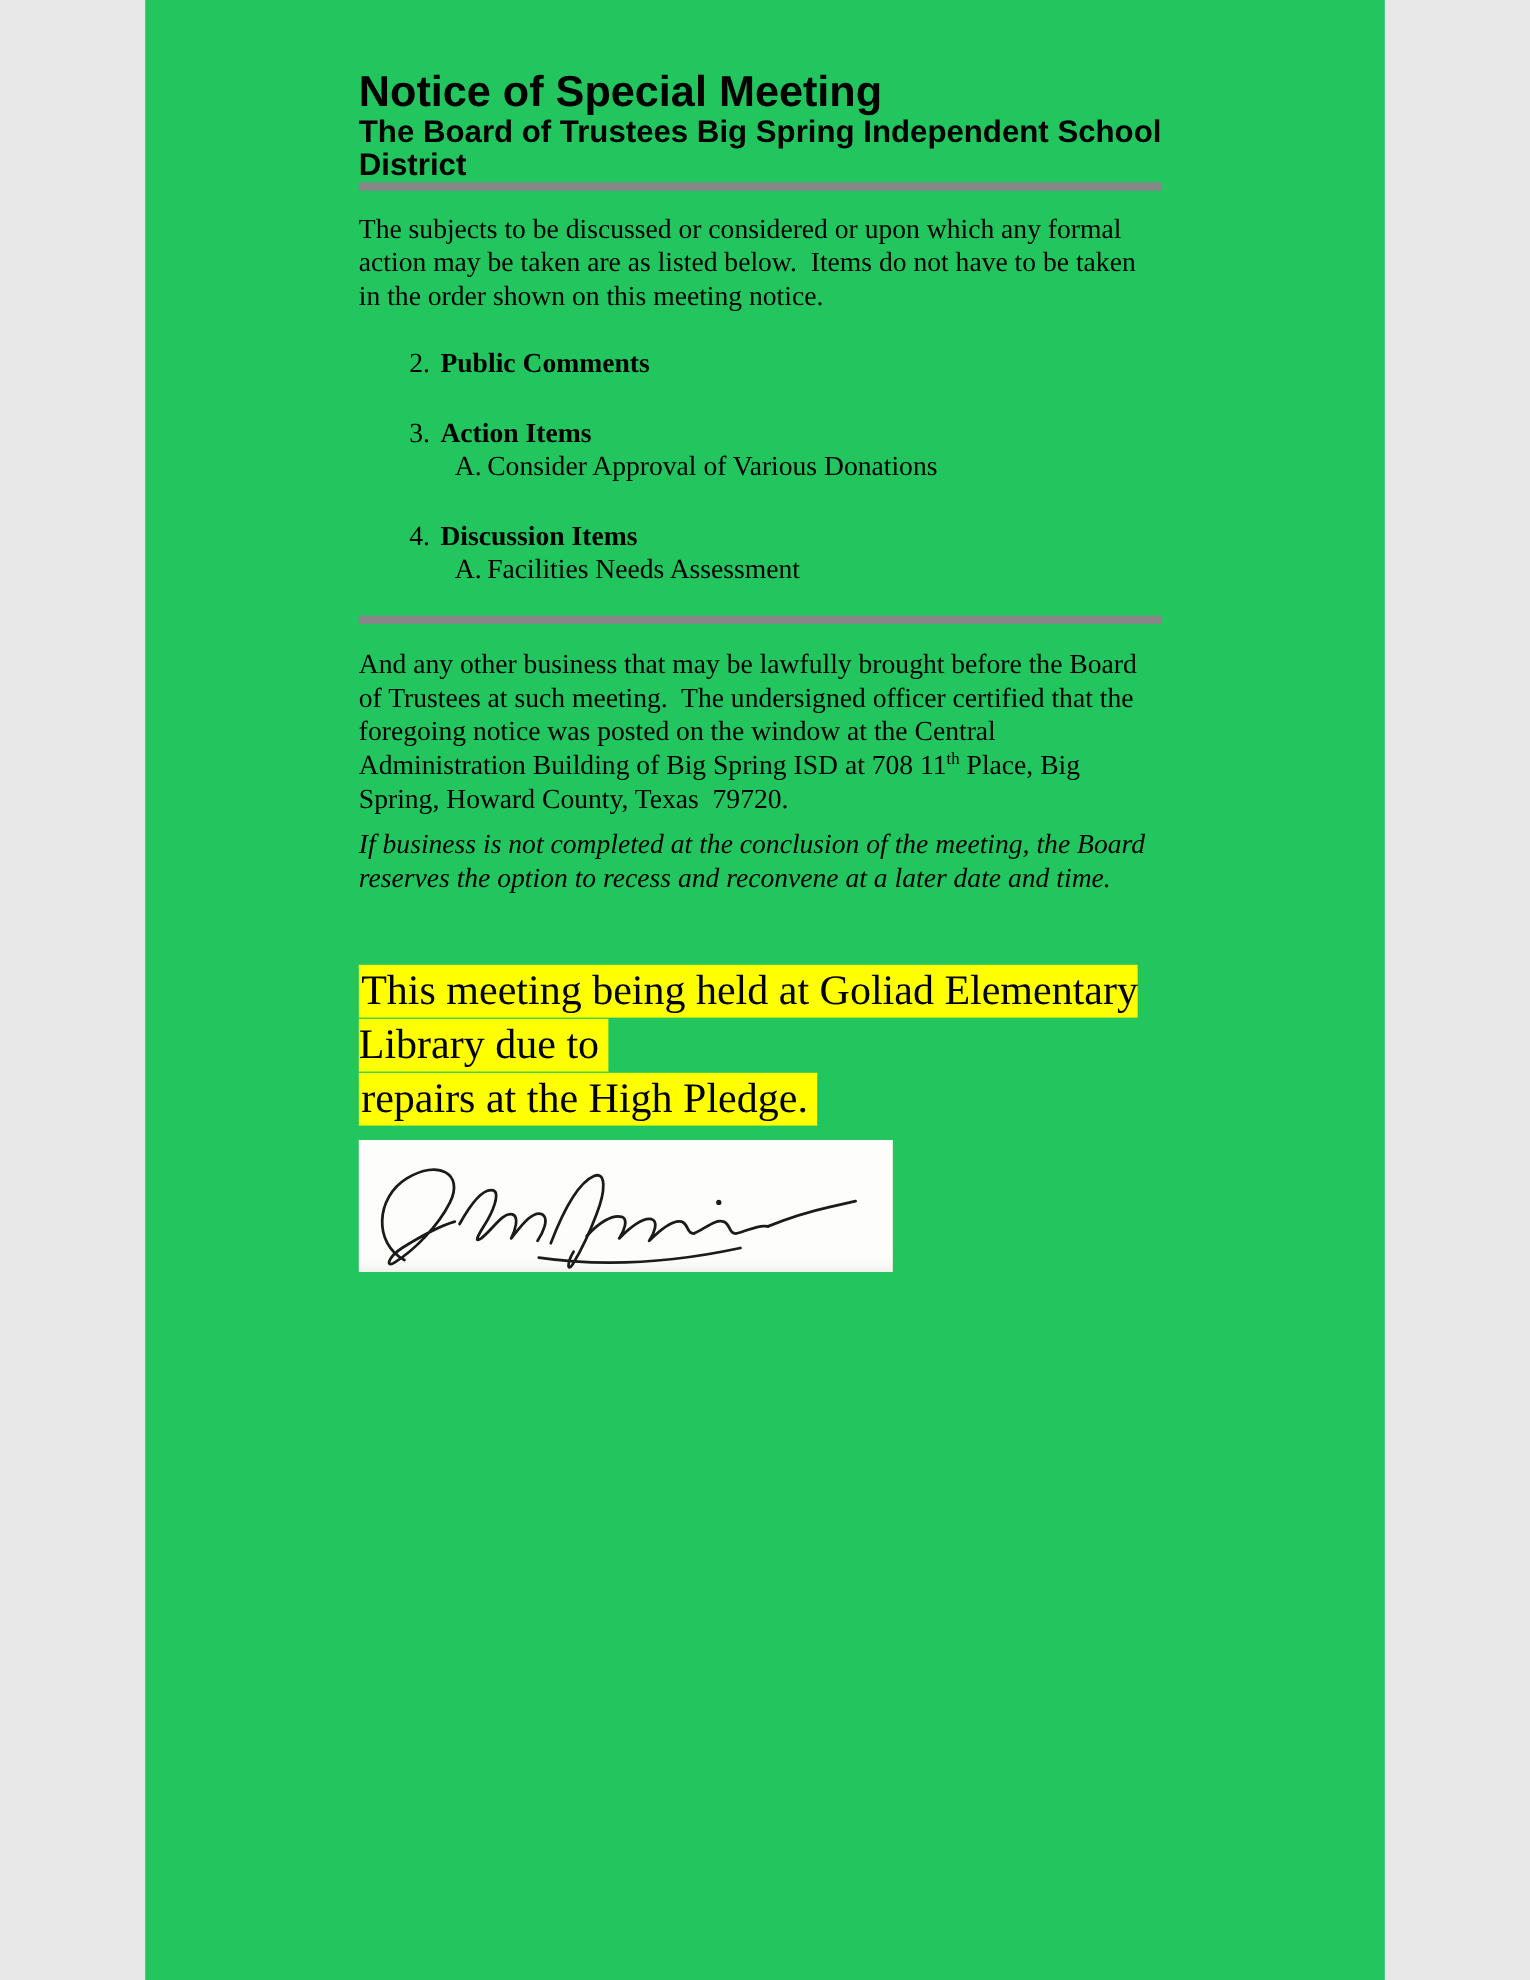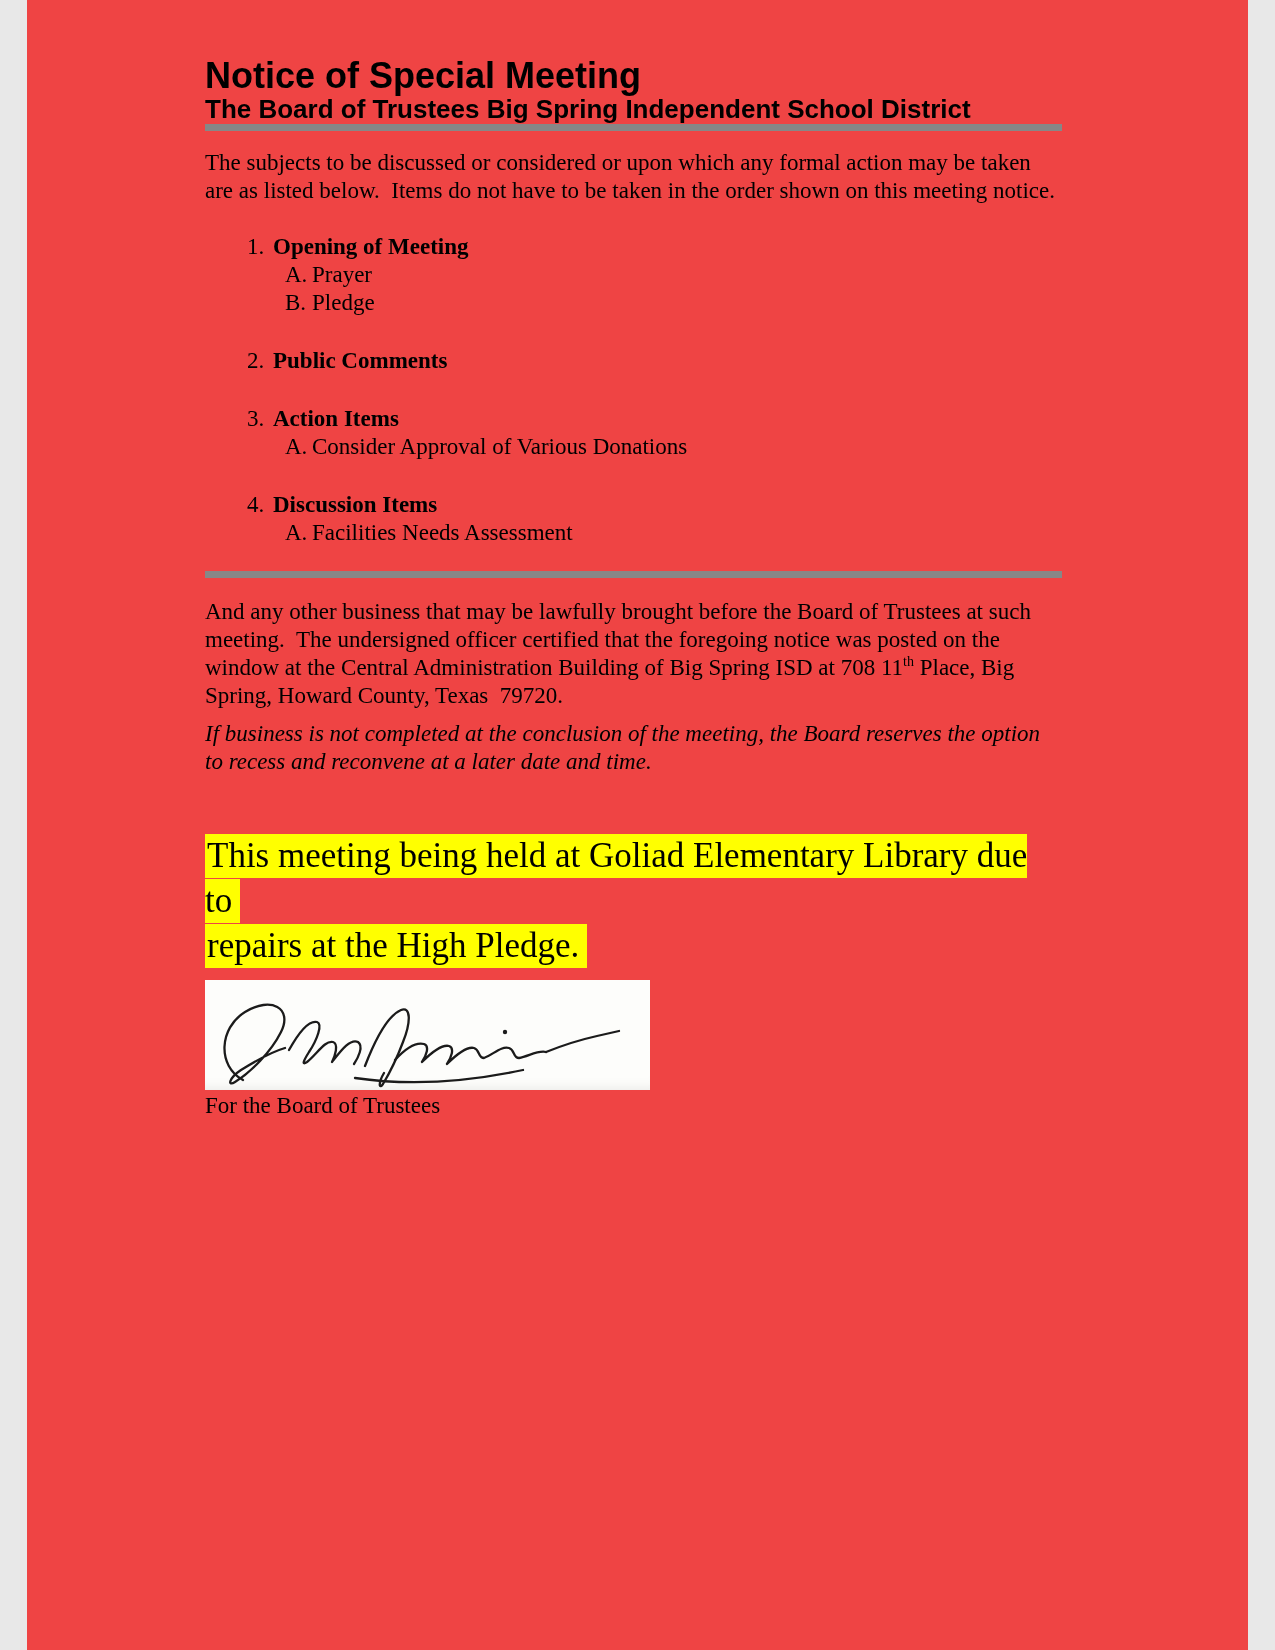--- a/index.html
+++ b/index.html
@@ -1,19 +1,19 @@
 <!DOCTYPE html>
 <html><head>
 <meta charset="utf-8">
 <style>
   html,body{margin:0;padding:0;background:#e8e8e8;}
   .page{
     position:relative;
-    width:1221px;height:1650px;
-    background:#ef4444;
+    width:1033px;height:1650px;
+    background:#22c55e;
     color:#000000;
     font-family:"Liberation Serif","DejaVu Serif",serif;
     overflow:hidden;
     margin:0 auto;
   }
   .content{padding:57px 186px 0 178px;}
 
   .doc-title{
     margin:0;
     font-family:"Liberation Sans","DejaVu Sans",sans-serif;
@@ -70,31 +70,20 @@
 
     <h1 class="doc-title">Notice of Special Meeting</h1>
     <h2 class="doc-subtitle">The Board of Trustees Big Spring Independent School District</h2>
     <div class="rule rule-top"></div>
 
 
     <p class="subjects">The subjects to be discussed or considered or upon which any formal action may be taken are as listed below.  Items do not have to be taken in the order shown on this meeting notice.</p>
 
     <div class="agenda">
 
-      <div class="agenda-item">
-        <div class="agenda-row">
-          <span class="agenda-num">1.</span><span class="agenda-title">Opening of Meeting</span>
-        </div>
-        <div class="agenda-sub">
-          <span class="sub-letter">A.</span><span class="sub-text">Prayer</span>
-        </div>
-        <div class="agenda-sub">
-          <span class="sub-letter">B.</span><span class="sub-text">Pledge</span>
-        </div>
-      </div>
 
       <div class="agenda-item">
         <div class="agenda-row">
           <span class="agenda-num">2.</span><span class="agenda-title">Public Comments</span>
         </div>
       </div>
 
       <div class="agenda-item">
         <div class="agenda-row">
           <span class="agenda-num">3.</span><span class="agenda-title">Action Items</span>
@@ -131,16 +120,15 @@
           <path d="M84,70 C94,52 104,40 112,42 C118,44 112,60 104,72 C99,80 96,86 102,82 C112,74 120,60 128,62 C134,64 130,76 127,82 C135,72 145,58 153,62 C159,66 153,78 149,84"></path>
           <path d="M160,86 C170,60 182,36 196,30 C206,26 206,42 198,62 C192,78 184,94 178,104 C174,110 173,103 179,93"></path>
           <path d="M190,80 C200,69 211,62 219,64 C225,66 221,76 217,82 C225,74 236,64 244,66 C250,68 246,78 242,84 C250,76 261,66 269,68 C275,70 273,78 279,78 C289,74 296,66 304,68 C310,70 308,78 314,78 C324,76 333,70 341,72"></path>
           <path d="M341,72 C356,66 374,60 392,56 L414,51"></path>
           <path d="M150,98 C205,106 262,102 318,90"></path>
           <circle cx="300" cy="52" r="2.2" fill="#1b1b1b" stroke="none"></circle>
         </g>
       </svg>
     </div>
 
-    <p class="sig-caption">For the Board of Trustees</p>
 
   </div>
 </div>
 
 </body></html>

